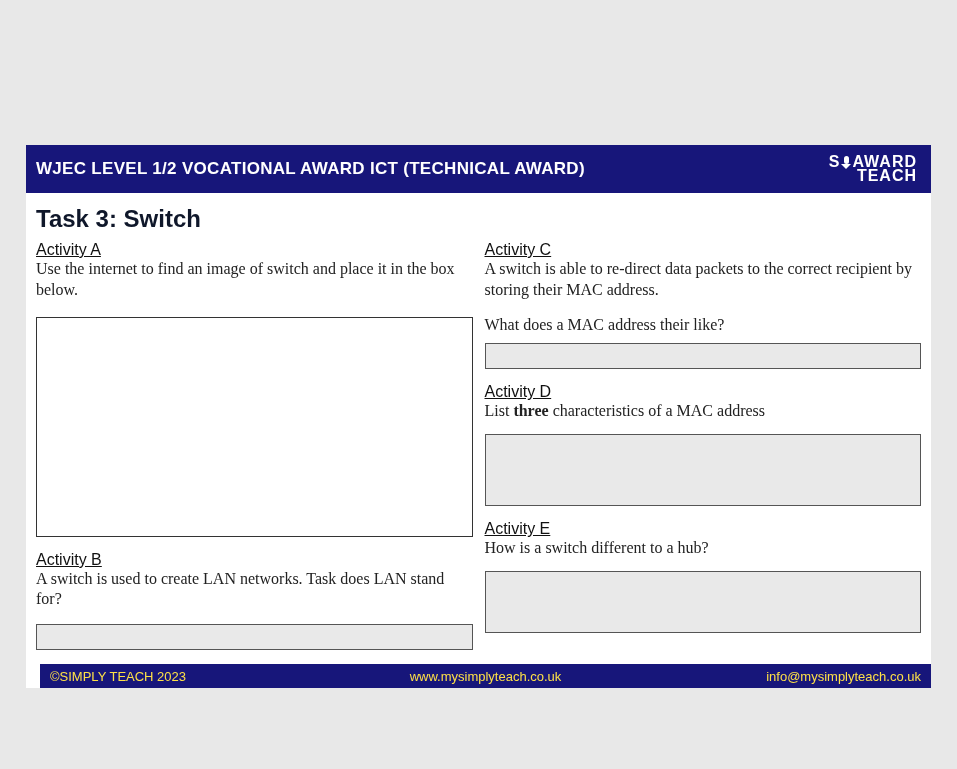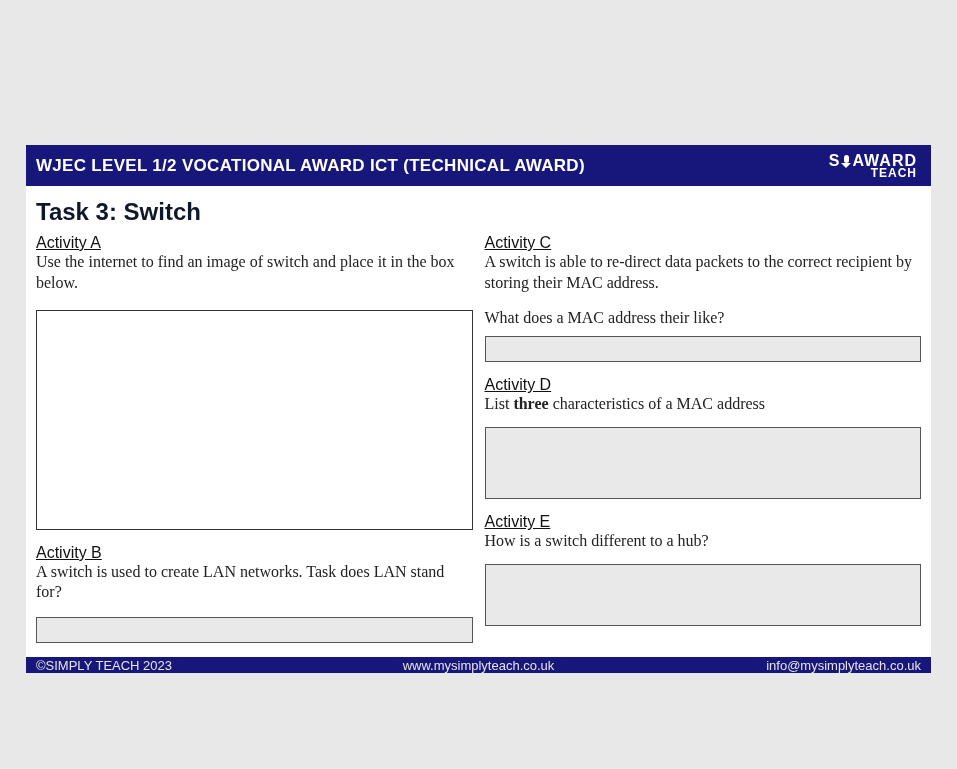--- a/index.html
+++ b/index.html
@@ -17,42 +17,42 @@
       background: #fff;
       position: relative;
     }
     .header-bar {
       background: #17167a;
       color: #fff;
       display: flex;
       justify-content: space-between;
       align-items: center;
       padding: 8px 14px 8px 10px;
-      height: 41px;
+      height: 48px;
       gap: 21px;
     }
     .header-title {
       font-size: 17px;
       font-weight: 700;
       letter-spacing: 0.3px;
     }
     .logo {
       color: #fff;
       text-align: right;
       font-weight: 700;
       line-height: 1;
     }
     .logo-top {
       font-size: 16px;
       letter-spacing: 1px;
       display: flex;
       align-items: center;
     }
     .logo-bottom {
-      font-size: 12px;
+      font-size: 16px;
       letter-spacing: 1px;
       margin-top: -2px;
       padding-left: 14px;
     }
     .mic-icon {
       display: inline-block;
       width: 12px;
       position: relative;
       text-align: center;
     }
@@ -137,27 +137,28 @@
       border: 1px solid #555;
       background: #e9e9e9;
       width: 100%;
       height: 62px;
       margin-top: 12px;
     }
     .section-gap { margin-top: 14px; }
     .section-gap-small { margin-top: 14px; }
     .footer-bar {
       background: #17167a;
-      color: #e5e5e5;
+      color: #fde047;
       display: flex;
       justify-content: space-between;
       align-items: center;
       font-size: 13px;
       padding: 4px 10px;
-      height: 16px;
+      height: 24px;
+      margin-left: 14px;
     }
     .footer-center {
       position: absolute;
       left: 50%;
       transform: translateX(-50%);
     }
     .footer-wrap { position: relative; width: 100%; display: flex; justify-content: space-between; }
     .bold-word { font-weight: 700; }
   </style>
 </head>

